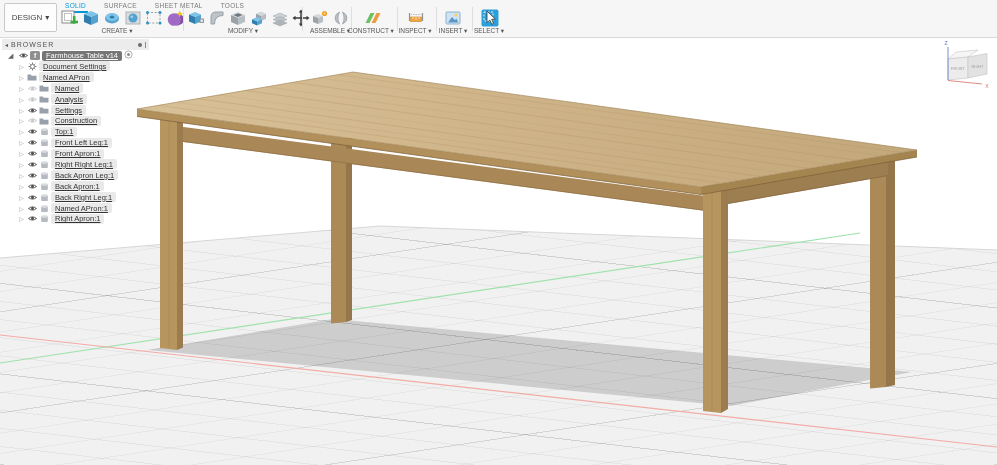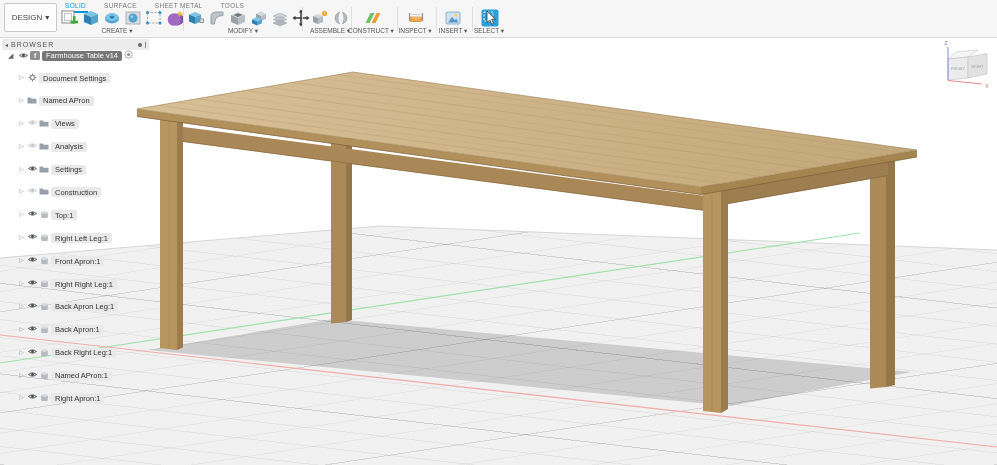--- a/index.html
+++ b/index.html
@@ -30,27 +30,27 @@
   .tbtn{width:19px;height:19px;display:flex;align-items:center;justify-content:center;}
   .glabel{position:absolute;top:27px;width:70px;text-align:center;font-size:6.5px;color:#555;}
   .divider{position:absolute;top:7px;width:1px;height:24px;background:#dedede;}
   #cursor{position:absolute;left:486px;top:10px;z-index:30;pointer-events:none;}
 
   
   #browser{position:absolute;left:2px;top:39px;width:147px;z-index:5;font-size:7.5px;color:#333;}
   #b-header{height:11px;background:#ececec;display:flex;align-items:center;padding:0 3px;color:#555;}
   #b-header .btitle{font-size:7px;letter-spacing:1px;margin-left:3px;flex:1;}
   #b-root{height:11px;display:flex;align-items:center;gap:2px;padding-left:6px;}
-  .b-row{height:10.9px;display:flex;align-items:flex-start;gap:2px;padding-left:16px;margin-top:12px;}
+  .b-row{height:10.9px;display:flex;align-items:center;gap:2px;padding-left:16px;}
   .caret{color:#9a9a9a;font-size:6px;width:7px;text-align:center;}
   .rootcaret{color:#666;font-size:7px;width:8px;}
   .eye{width:10px;display:flex;justify-content:center;color:#4a4a4a;}
   .eye.dim{color:#c3c3c3;}
   .ricon{width:10px;display:flex;justify-content:center;}
-  .pill{background:#e9e9e9;border-radius:2px;padding:0.5px 4px;white-space:nowrap;}
+  .pill{background:#e9e9e9;border-radius:2px;padding:0.5px 4px;white-space:nowrap;text-decoration:underline;}
   .pill.rootpill{background:#767676;color:#fff;}
   .docicon{width:10px;height:9px;background:#8f8f8f;border-radius:1.5px;color:#fff;font-size:6.5px;
     font-weight:bold;display:flex;align-items:center;justify-content:center;}
   .hdr-dot{width:4px;height:4px;border-radius:50%;background:#6b6b6b;margin-right:3px;}
   .hdr-bar{width:1px;height:6px;background:#8a8a8a;}
 </style>
 </head>
 <body>
 
 <div id="stage">
@@ -405,21 +405,21 @@
             <svg width="9" height="7">
               <path d="M0.5,3.5 Q4.5,0.3 8.5,3.5 Q4.5,6.7 0.5,3.5 Z" fill="none" stroke="currentColor" stroke-width="0.9"></path>
               <circle cx="4.5" cy="3.5" r="1.4" fill="currentColor"></circle>
             </svg>
           </span>
     <span class="ricon">
             <svg width="10" height="8">
               <path d="M0.5,1.5 h3.2 l1,1.2 h4.8 v4.8 h-9 Z" fill="#97a0ab"></path>
             </svg>
           </span>
-    <span class="pill">Views</span>
+    <span class="pill">Named</span>
   </div>
 
   <div class="b-row">
     <span class="caret">▷</span>
     <span class="eye dim">
             <svg width="9" height="7">
               <path d="M0.5,3.5 Q4.5,0.3 8.5,3.5 Q4.5,6.7 0.5,3.5 Z" fill="none" stroke="currentColor" stroke-width="0.9"></path>
               <circle cx="4.5" cy="3.5" r="1.4" fill="currentColor"></circle>
             </svg>
           </span>
@@ -487,21 +487,21 @@
               <path d="M0.5,3.5 Q4.5,0.3 8.5,3.5 Q4.5,6.7 0.5,3.5 Z" fill="none" stroke="currentColor" stroke-width="0.9"></path>
               <circle cx="4.5" cy="3.5" r="1.4" fill="currentColor"></circle>
             </svg>
           </span>
     <span class="ricon">
             <svg width="9" height="9">
               <rect x="1.2" y="2.4" width="6.6" height="5.6" rx="0.8" fill="#b4bac0"></rect>
               <ellipse cx="4.5" cy="2.6" rx="3.3" ry="1.3" fill="#d7dade"></ellipse>
             </svg>
           </span>
-    <span class="pill">Right Left Leg:1</span>
+    <span class="pill">Front Left Leg:1</span>
   </div>
 
   <div class="b-row">
     <span class="caret">▷</span>
     <span class="eye">
             <svg width="9" height="7">
               <path d="M0.5,3.5 Q4.5,0.3 8.5,3.5 Q4.5,6.7 0.5,3.5 Z" fill="none" stroke="currentColor" stroke-width="0.9"></path>
               <circle cx="4.5" cy="3.5" r="1.4" fill="currentColor"></circle>
             </svg>
           </span>

